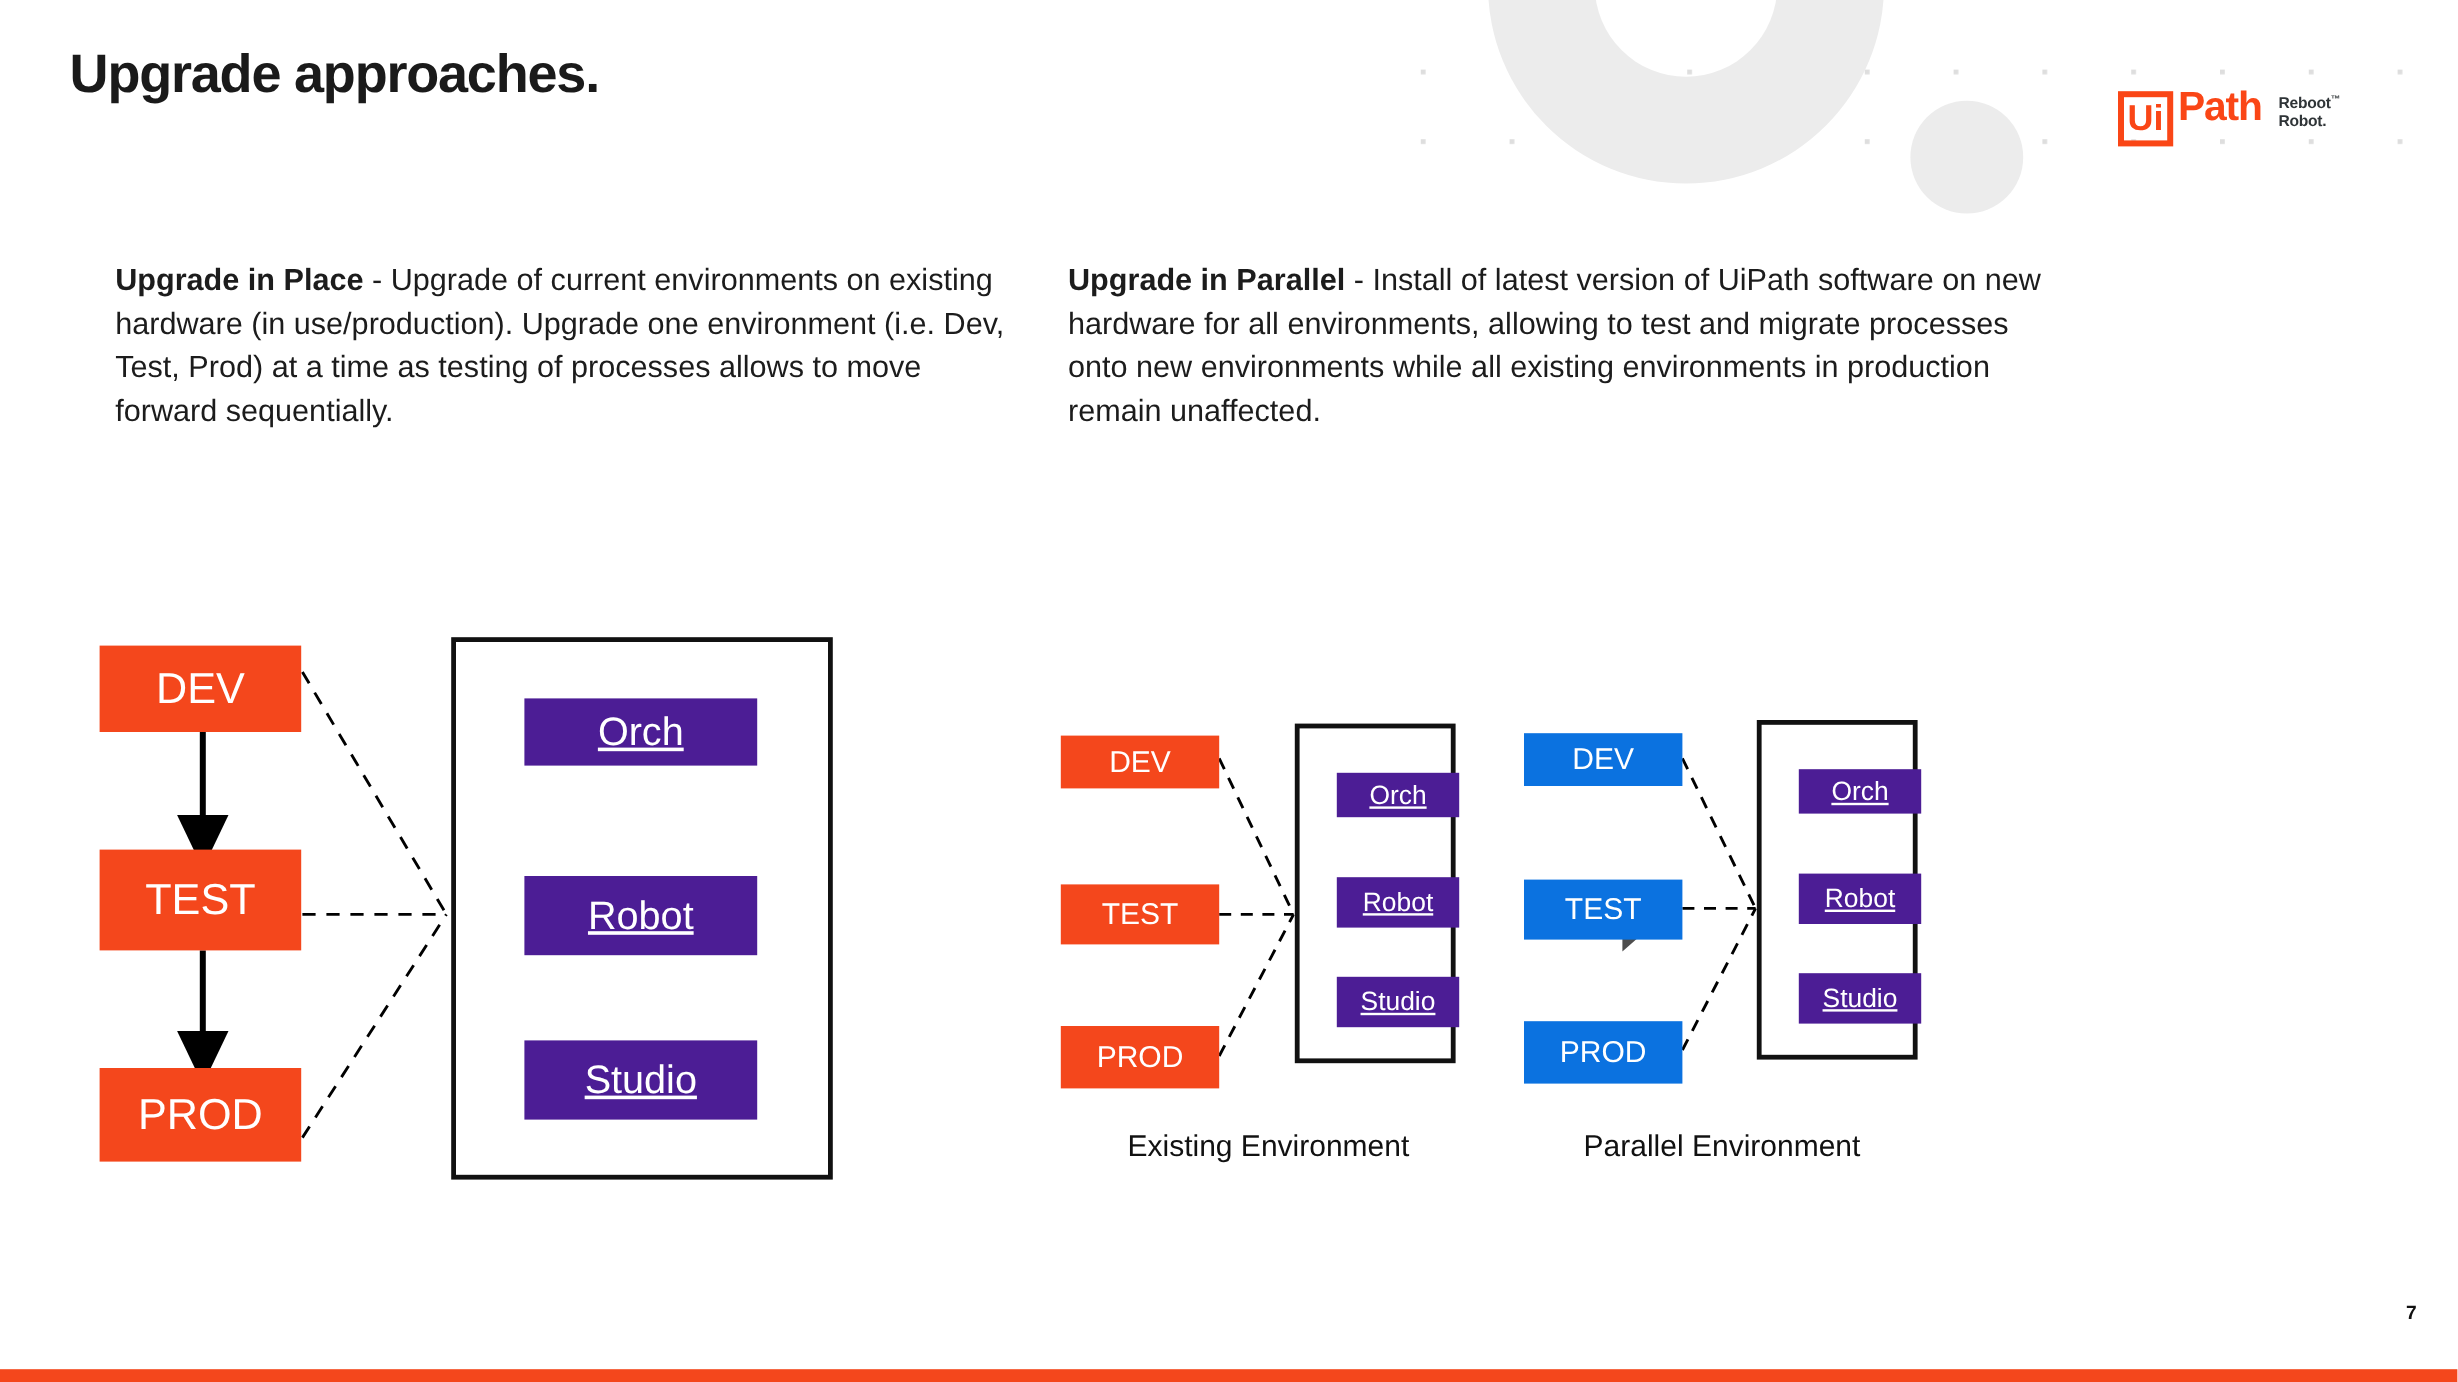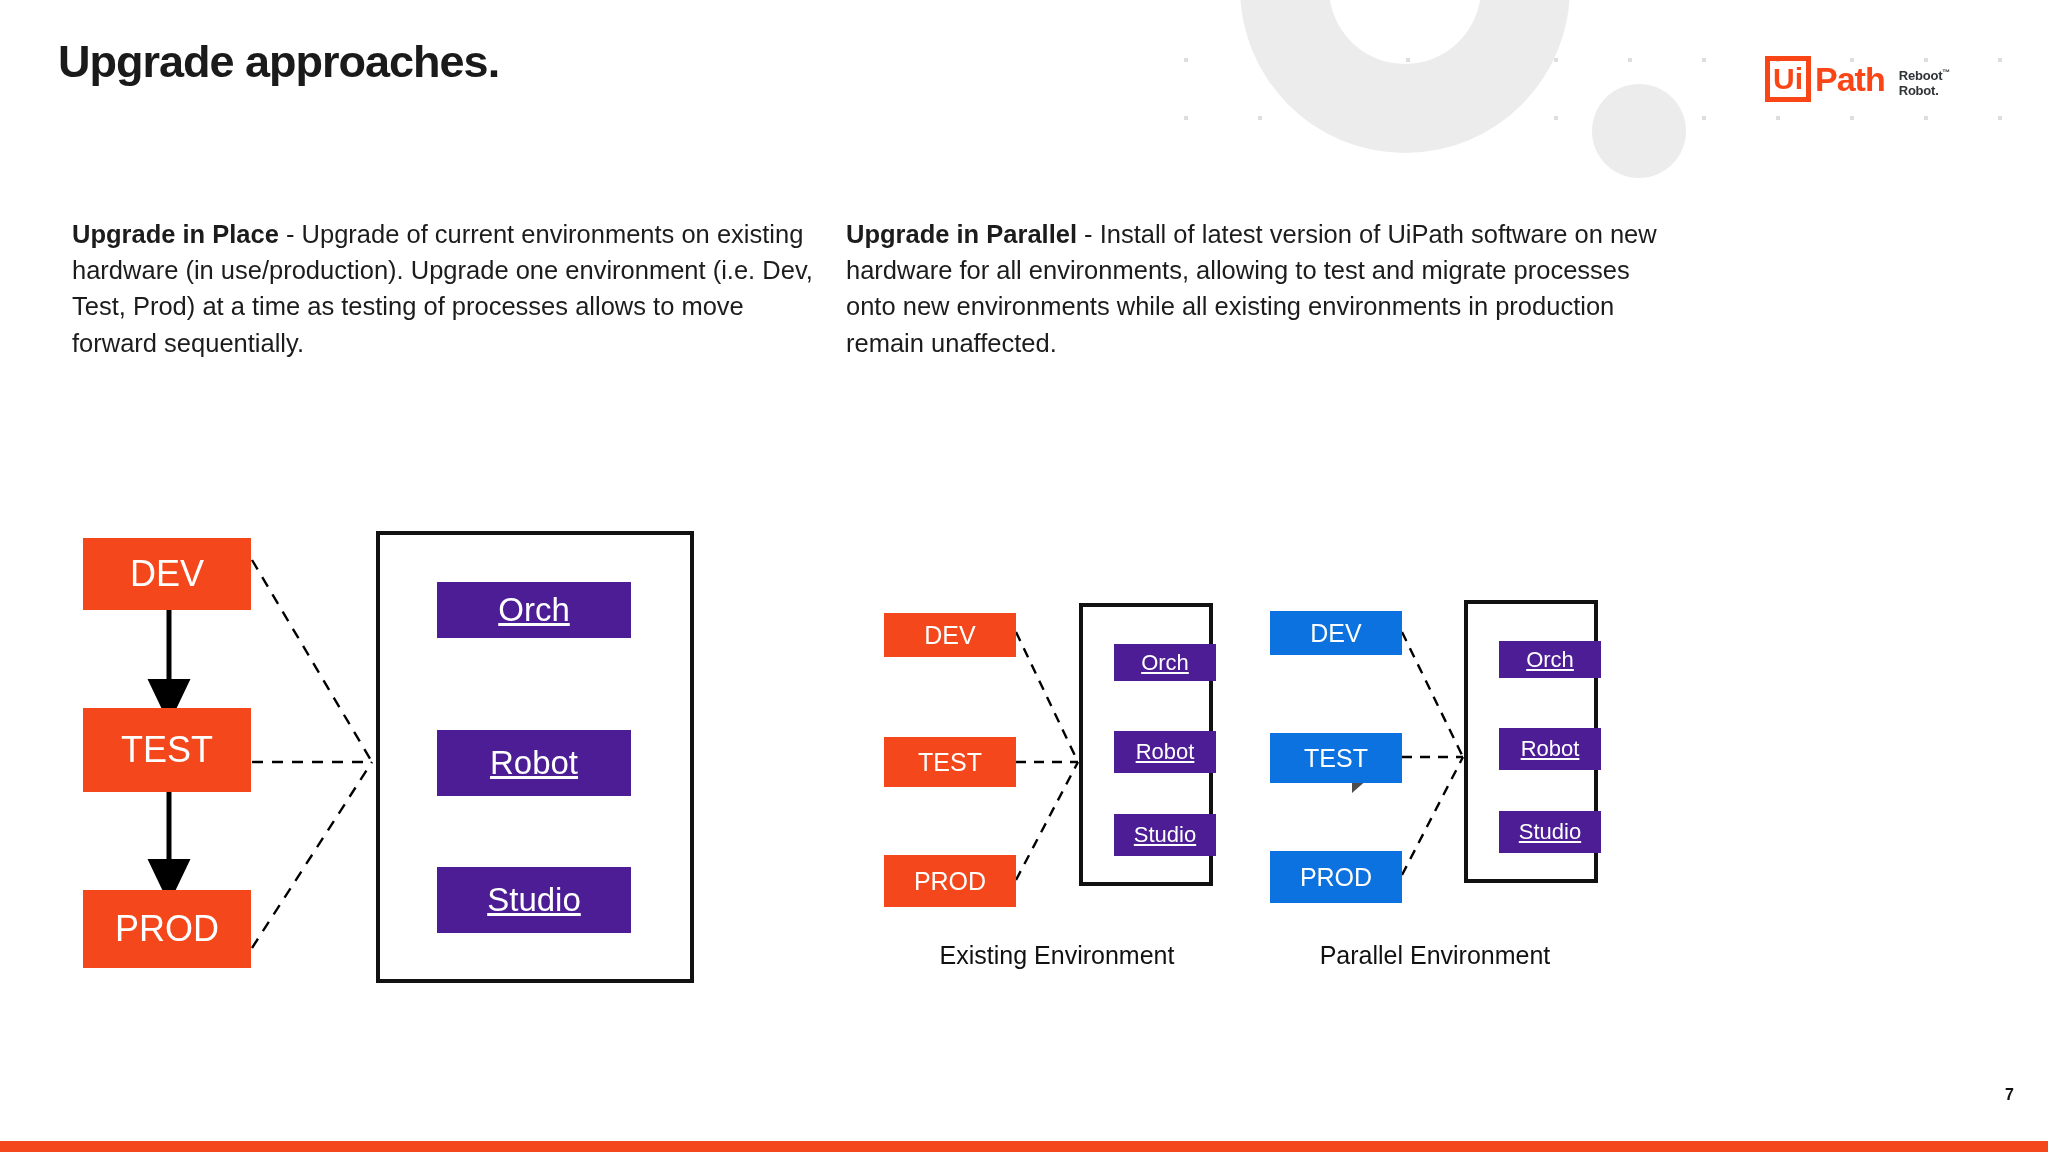--- a/index.html
+++ b/index.html
@@ -21,39 +21,40 @@
     color:#1a1a1a; white-space:nowrap;
   }
 
   
   #logo-block { position:absolute; left:1765px; top:56px; display:flex; align-items:center; }
   .logo-mark {
     width:46px; height:46px; border:5px solid #FA4616;
     display:flex; align-items:center; justify-content:center;
     font-size:30px; font-weight:bold; color:#FA4616; line-height:1;
     font-family:"Liberation Sans", sans-serif;
+    margin-top:20px;
   }
   .logo-word {
     font-size:34px; font-weight:bold; color:#FA4616;
     margin-left:4px; letter-spacing:-1px; line-height:1;text-align:right;
   }
   .logo-tag {
     margin-left:14px; font-size:13px; font-weight:bold; color:#2f3437;
     line-height:1.12; letter-spacing:-0.2px; position:relative; top:5px;
   }
   .logo-tm { font-size:8px; vertical-align:super; }
 
   
   .para {
     position:absolute; top:216px;
     font-size:25.5px; line-height:1.42; color:#1c1c1c;
   }
   .para b { font-weight:bold; }
-  #para-left  { left:72px;  width:760px; }
-  #para-right { left:846px; width:820px; }
+  #para-left  { left:96px;  width:760px; }
+  #para-right { left:890px; width:820px; }
 
   
   .node {
     position:absolute;
     display:flex; align-items:center; justify-content:center;
     color:#ffffff; font-weight:normal; white-space:nowrap;
   }
   .node.env-red    { background:#F4471C; }
   .node.env-blue   { background:#0B72E0; }
   .node.comp-amber { background:#4c1d95;text-decoration:underline; }

